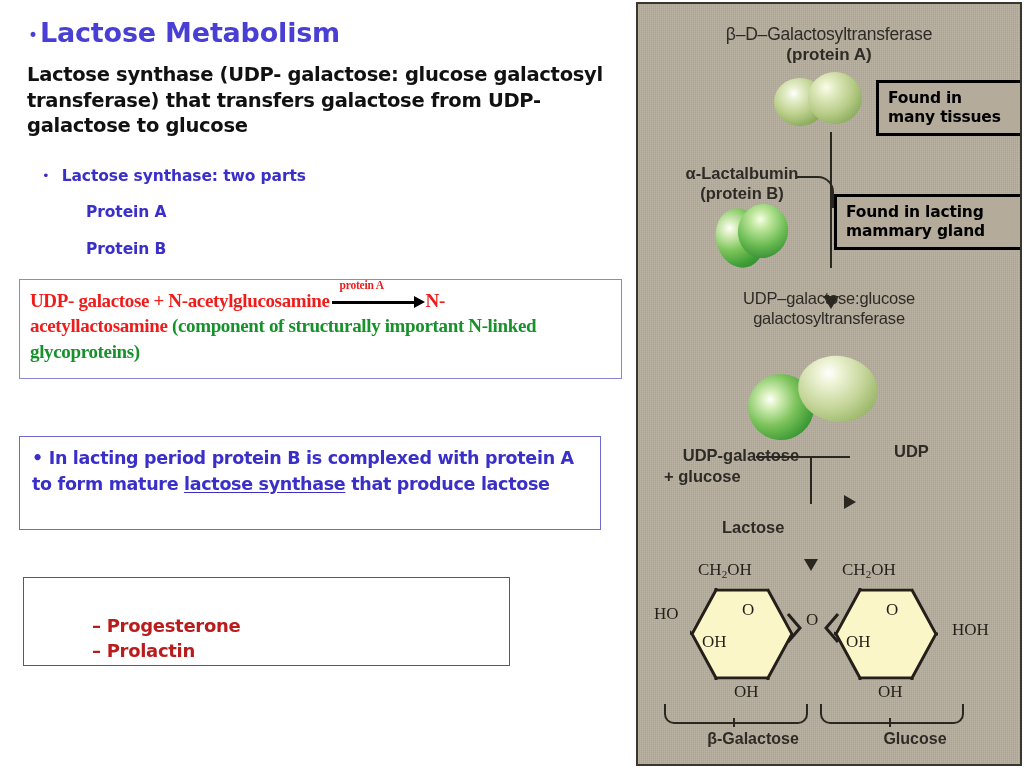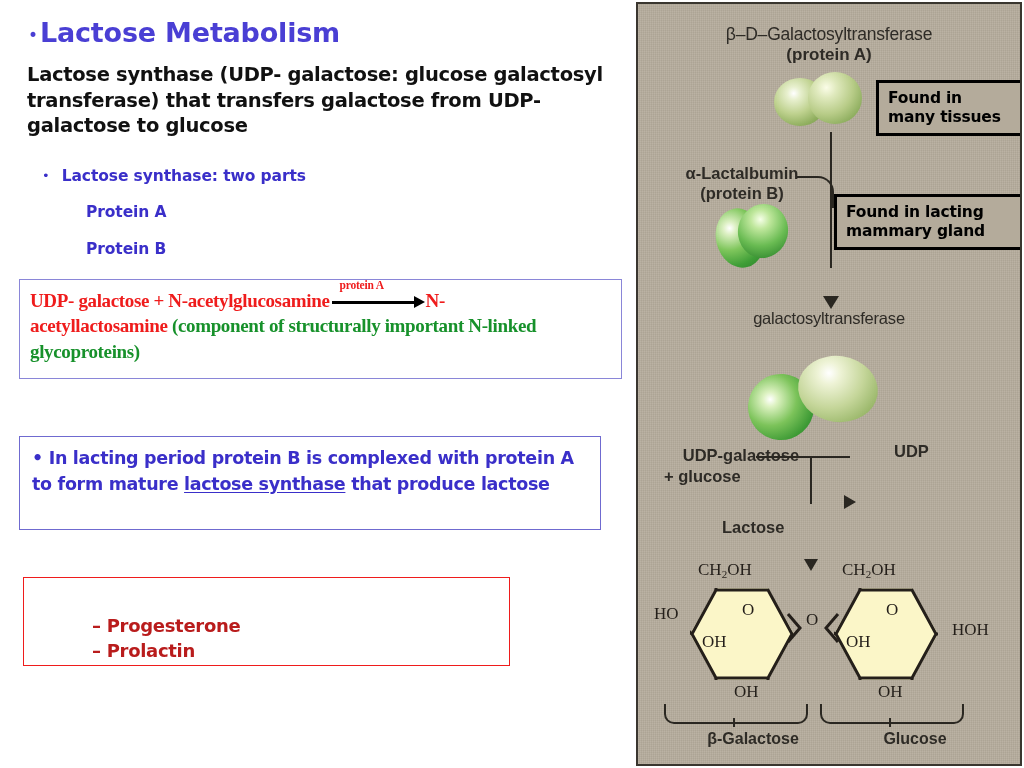--- a/index.html
+++ b/index.html
@@ -200,20 +200,21 @@
     <div class="pb-hook"></div>
     <div class="ah-main"></div>
 
     <div class="fg-lbl lbl-pb1">α-Lactalbumin</div>
     <div class="fg-lbl lbl-pb2">(protein B)</div>
     <div class="blob blobB">
         <i class="p1"></i>
         <i class="p2"></i>
       </div>
 
+    <div class="fg-lbl lbl-enz1">UDP–galactose:glucose</div>
     <div class="fg-lbl lbl-enz2">galactosyltransferase</div>
 
     <div class="blob blobC">
         <i class="p1"></i>
         <i class="p2"></i>
       </div>
 
     <div class="fg-lbl lbl-sub1">UDP-galactose</div>
     <div class="fg-lbl lbl-sub2">+ glucose</div>
 

